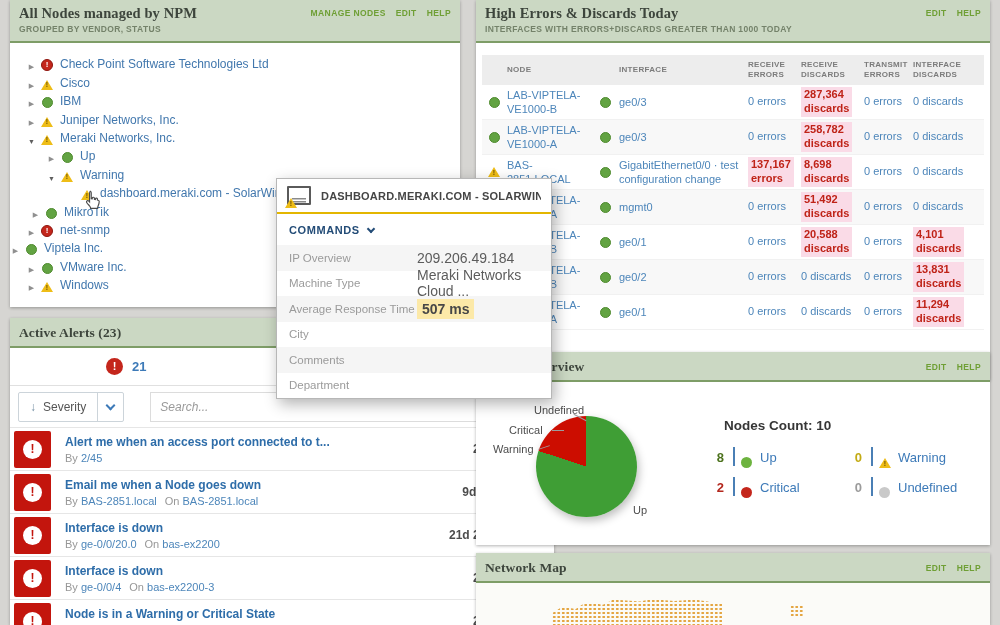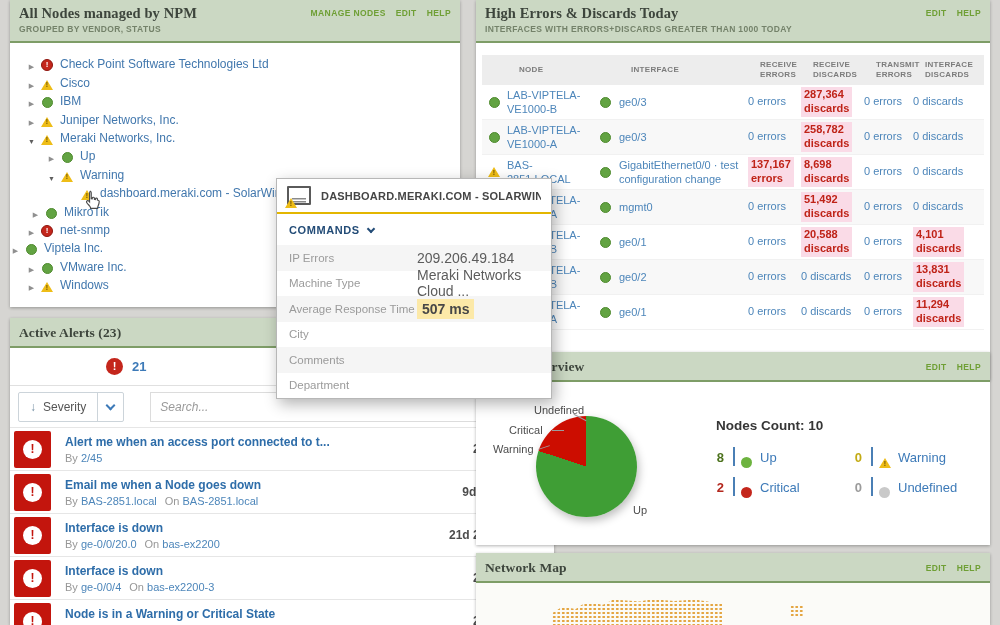--- a/index.html
+++ b/index.html
@@ -42,21 +42,21 @@
   #tree { padding-top:10px; }
   .trow { display:flex; align-items:flex-end; height:18.4px; white-space:nowrap; }
   .arrow { width:11px; font-size:7px; color:#909090; text-align:center; margin-right:3px; cursor:pointer; flex:0 0 11px; }
   .arrow.expanded { color:#5e5e5e; }
   .tlabel { font-size:12px; color:#4177ad; margin-left:6px; cursor:pointer; }
 
   
   #err-table { margin:12px 6px 0 6px; }
   .erow { display:grid; grid-template-columns:24px 84px 26px 128px 52px 62px 48px 64px;
           column-gap:1px; align-items:center; min-height:35px; border-bottom:1px solid #f1f1f1; padding:2px 0; }
-  .erow.head { background:#ededed; min-height:30px; border-bottom:none; padding:3px 12px; }
+  .erow.head { background:#ededed; min-height:30px; border-bottom:none; padding:3px 0; }
   .erow.shade { background:#f8f8f8; }
   .hcell { font-size:8px; font-weight:bold; color:#7c7c7c; letter-spacing:.3px; line-height:1.3; }
   .cell-link { font-size:11px; color:#4d86ba; line-height:1.3; cursor:pointer; word-break:break-word; padding-right:4px; }
   .metric { font-size:11px; color:#4d86ba; line-height:1.25; }
   .metric.hot { color:#bf2318; font-weight:bold; background:#fadbe7; display:inline-block; padding:1px 3px; }
   .metric.hot .unit { display:block; }
   .ecell { display:flex; justify-content:center; }
 
   
   .count-strip { height:38px; border-bottom:1px solid #e0e0e0; display:flex; align-items:center;
@@ -101,21 +101,21 @@
          box-shadow:2px 4px 8px rgba(0,0,0,.25); cursor:pointer; }
   .plabel { position:absolute; font-size:11px; color:#4c4c4c; }
   #pl-und  { left:58px;  top:52px; }
   #pl-crit { left:33px;  top:72px; }
   #pl-warn { left:17px;  top:91px; }
   #pl-up   { left:157px; top:152px; }
   .lead { position:absolute; height:1px; background:#9c9c9c; }
   #ld1 { left:97px; top:65px; width:14px; transform:rotate(28deg); }
   #ld2 { left:76px; top:78px; width:12px; }
   #ld3 { left:62px; top:95px; width:12px; transform:rotate(-18deg); }
-  .nodes-count { position:absolute; left:240px; top:66px; font-size:13.5px; font-weight:bold; color:#363636; }
+  .nodes-count { position:absolute; left:248px; top:66px; font-size:13.5px; font-weight:bold; color:#363636; }
   .legend { position:absolute; left:232px; top:96px; display:grid; grid-template-columns:auto auto;
             column-gap:14px; row-gap:12px; }
   .litem { display:flex; align-items:center; width:124px; }
   .lcount { width:16px; text-align:right; font-size:13px; font-weight:bold; }
   .lc-up { color:#4c721d; } .lc-warning { color:#c3ab14; } .lc-critical { color:#b3271d; } .lc-undefined { color:#9b9b9b; }
   .lic { position:relative; width:15px; height:18px; margin:0 12px 0 9px; flex:0 0 15px; }
   .lic .pg { width:13px; height:16px; border:1px solid #4a7fb5; background:#fff;
              background-image:linear-gradient(#4a7fb5,#4a7fb5),linear-gradient(#4a7fb5,#4a7fb5),linear-gradient(#4a7fb5,#4a7fb5);
              background-size:7px 1.5px; background-position:2px 3px,2px 6px,2px 9px; background-repeat:no-repeat; }
   .lic .bdg { position:absolute; right:-4px; bottom:-2px; width:11px; height:11px; border-radius:50%; }
@@ -551,21 +551,21 @@
         <span class="ic warning"></span>
       </span>
       <span class="tt-title">DASHBOARD.MERAKI.COM - SOLARWINDS - L...</span>
     </div>
     <div class="tt-commands">
       <span>COMMANDS</span>
       <span class="chev sm"></span>
     </div>
     <div id="tt-rows">
         <div class="tt-row">
-          <span class="tt-label">IP Errors</span>
+          <span class="tt-label">IP Overview</span>
           <span class="tt-val">209.206.49.184</span>
         </div>
         <div class="tt-row">
           <span class="tt-label">Machine Type</span>
           <span class="tt-val">Meraki Networks Cloud ...</span>
         </div>
         <div class="tt-row">
           <span class="tt-label">Average Response Time</span>
           <span class="tt-val hl">507 ms</span>
         </div>

